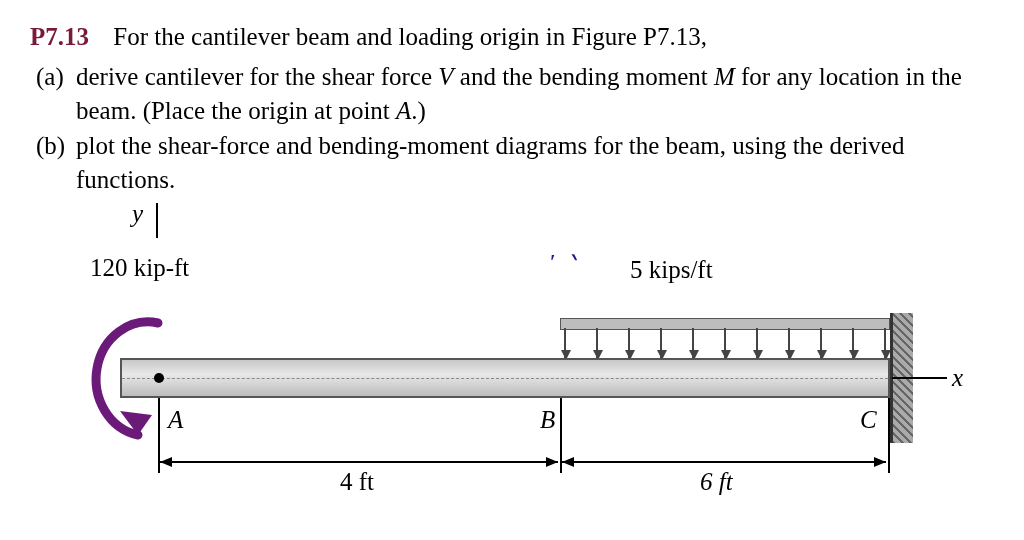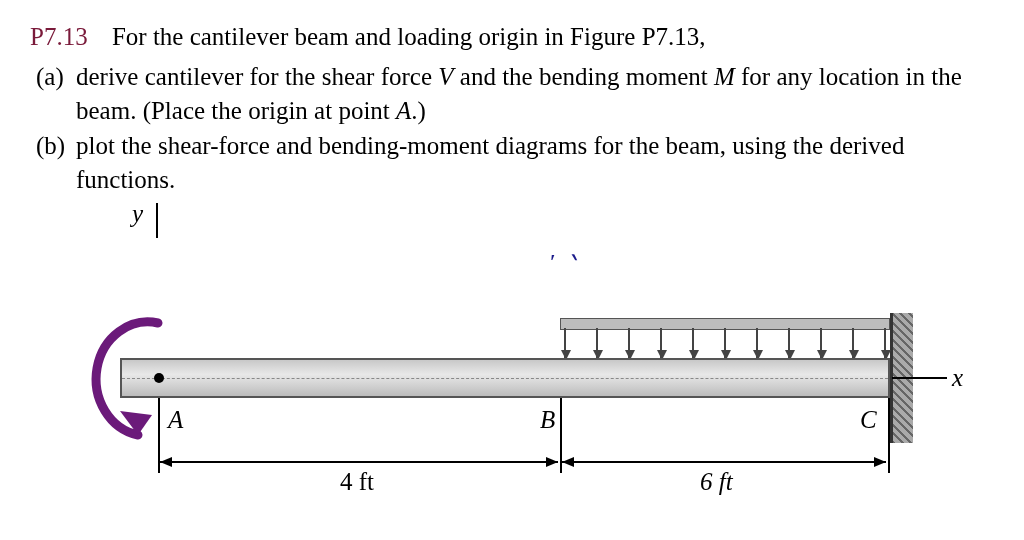--- a/index.html
+++ b/index.html
@@ -9,21 +9,21 @@
     font-size: 25px;
     color: #000;
     line-height: 1.35;
     width: 1024px;
     box-sizing: border-box;
   }
   .problem-header {
     margin-bottom: 6px;
   }
   .problem-number {
-    font-weight: normal;
+    font-weight: bold;
     color: #7a1a3a;
     margin-right: 18px;
   }
   .parts {
     margin-left: 6px;
   }
   .part {
     display: flex;
     margin-top: 2px;
   }
@@ -184,21 +184,23 @@
     <div class="part-label">(b)</div>
     <div>plot the shear-force and bending-moment diagrams for the beam, using the derived functions.</div>
   </div>
 </div>
 
 <div class="figure-area">
 
   <div class="y-axis"></div>
   <div class="label italic" style="left:72px; top:-6px;">y</div>
 
-
+  <div class="label" style="left:30px; top:48px;">120 kip-ft</div>
+
+  <div class="label" style="left:570px; top:50px;">5 kips/ft</div>
 
   <div class="scribble" style="left:490px; top:46px;">′ ‵</div>
 
   <div class="wall"></div>
 
   <div class="dist-load">
     <div class="dist-bar"></div>
     <div class="dist-arrow" style="left:4px;"></div>
     <div class="dist-arrow" style="left:36px;"></div>
     <div class="dist-arrow" style="left:68px;"></div>

